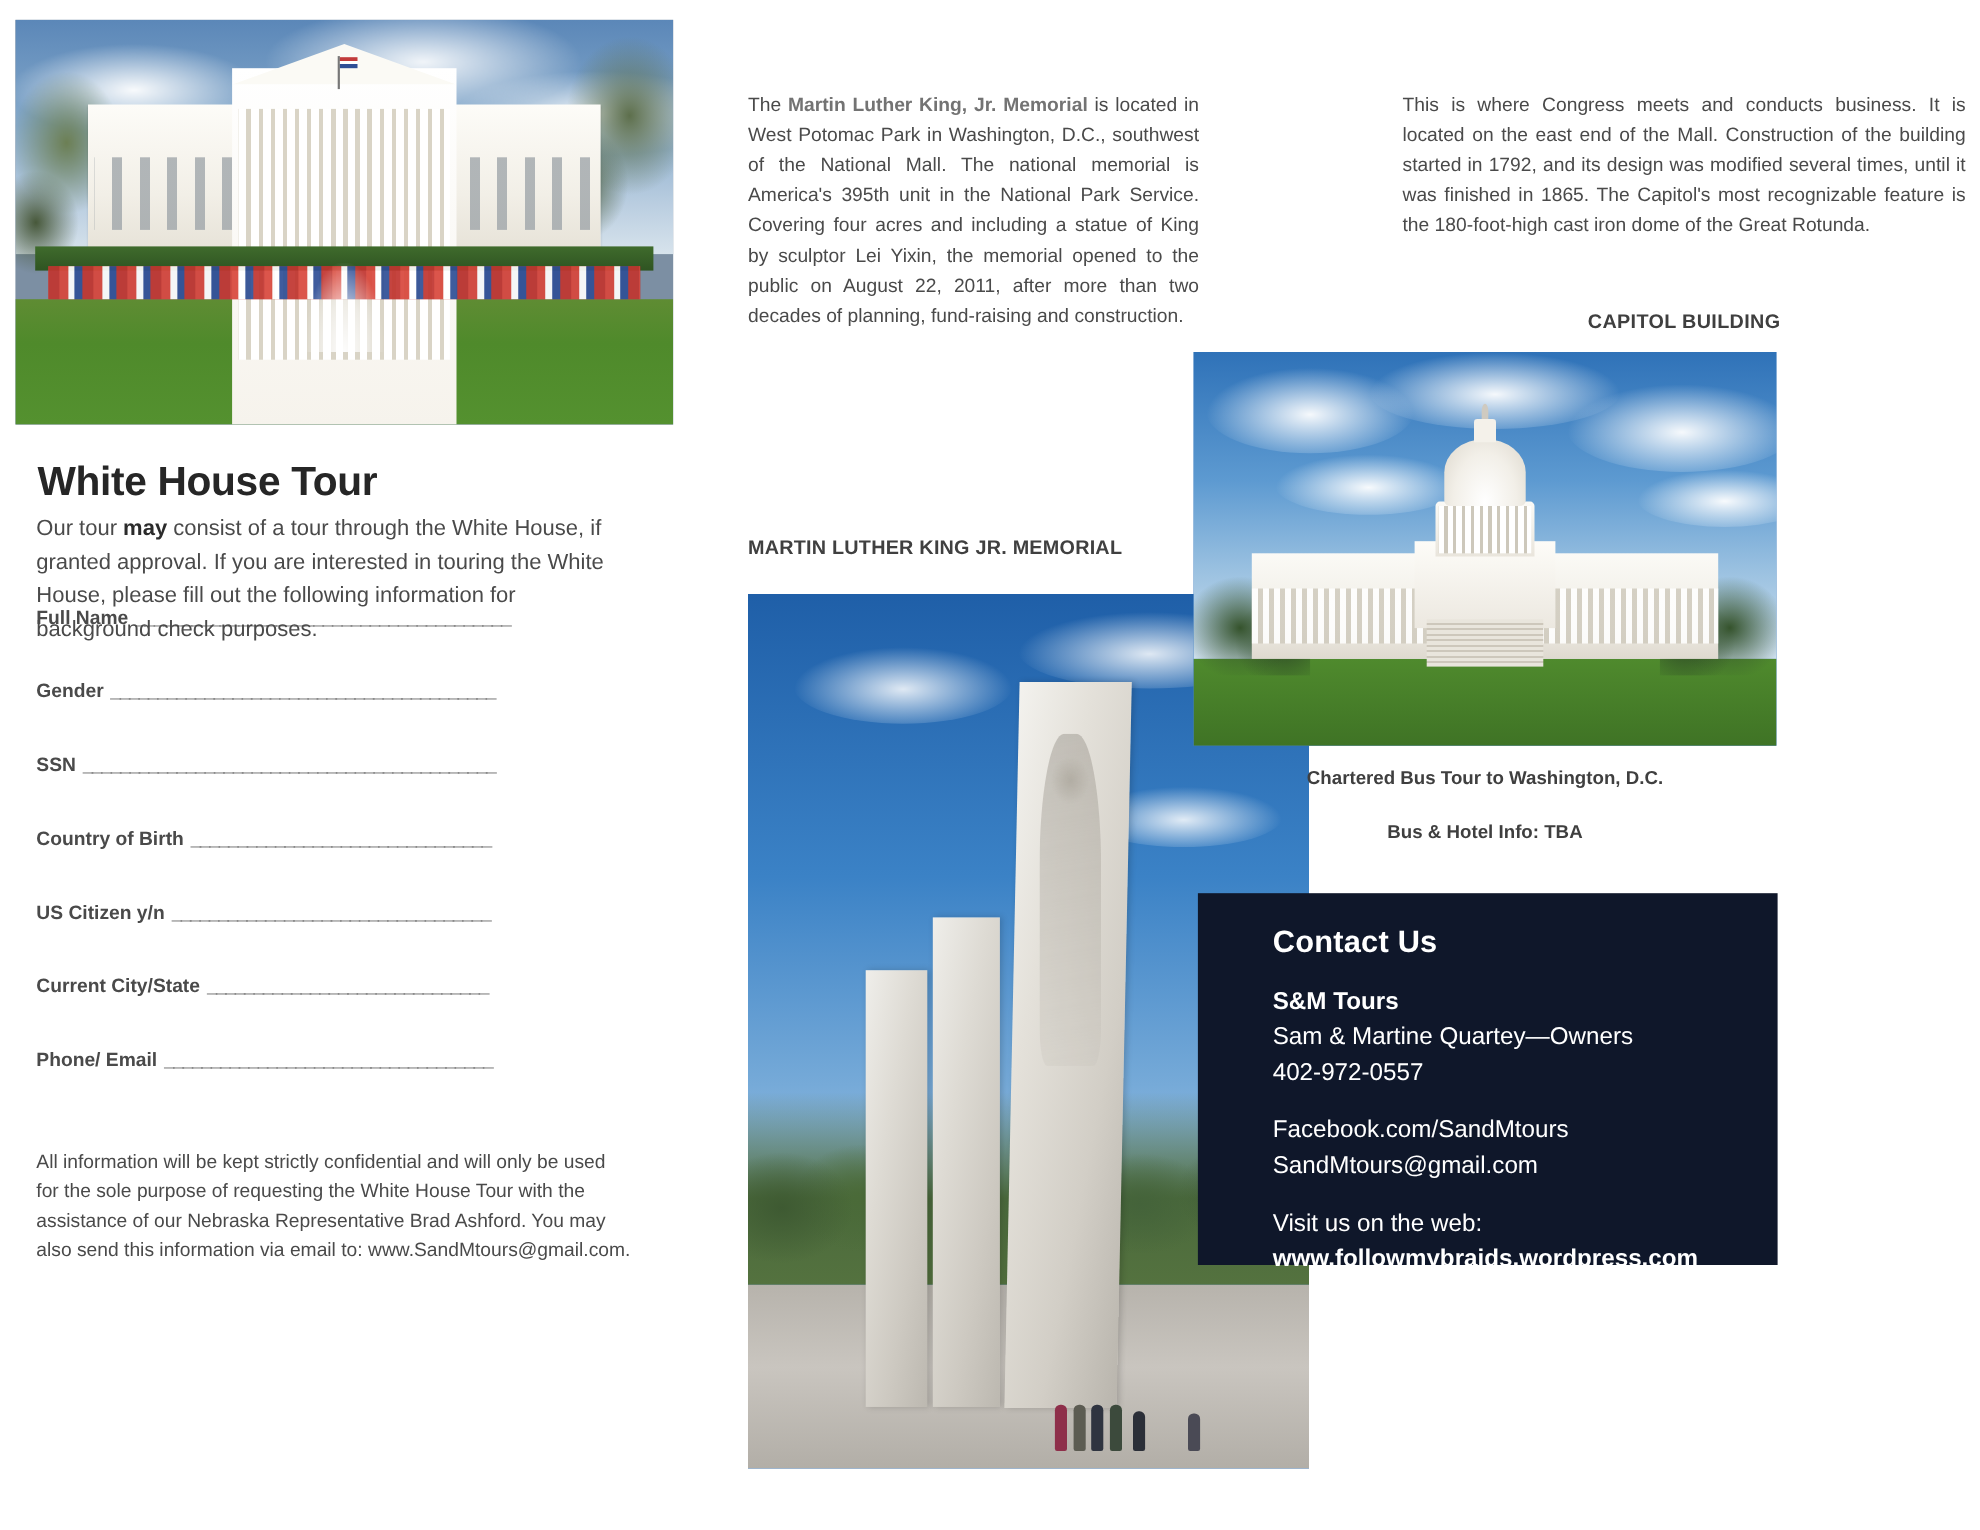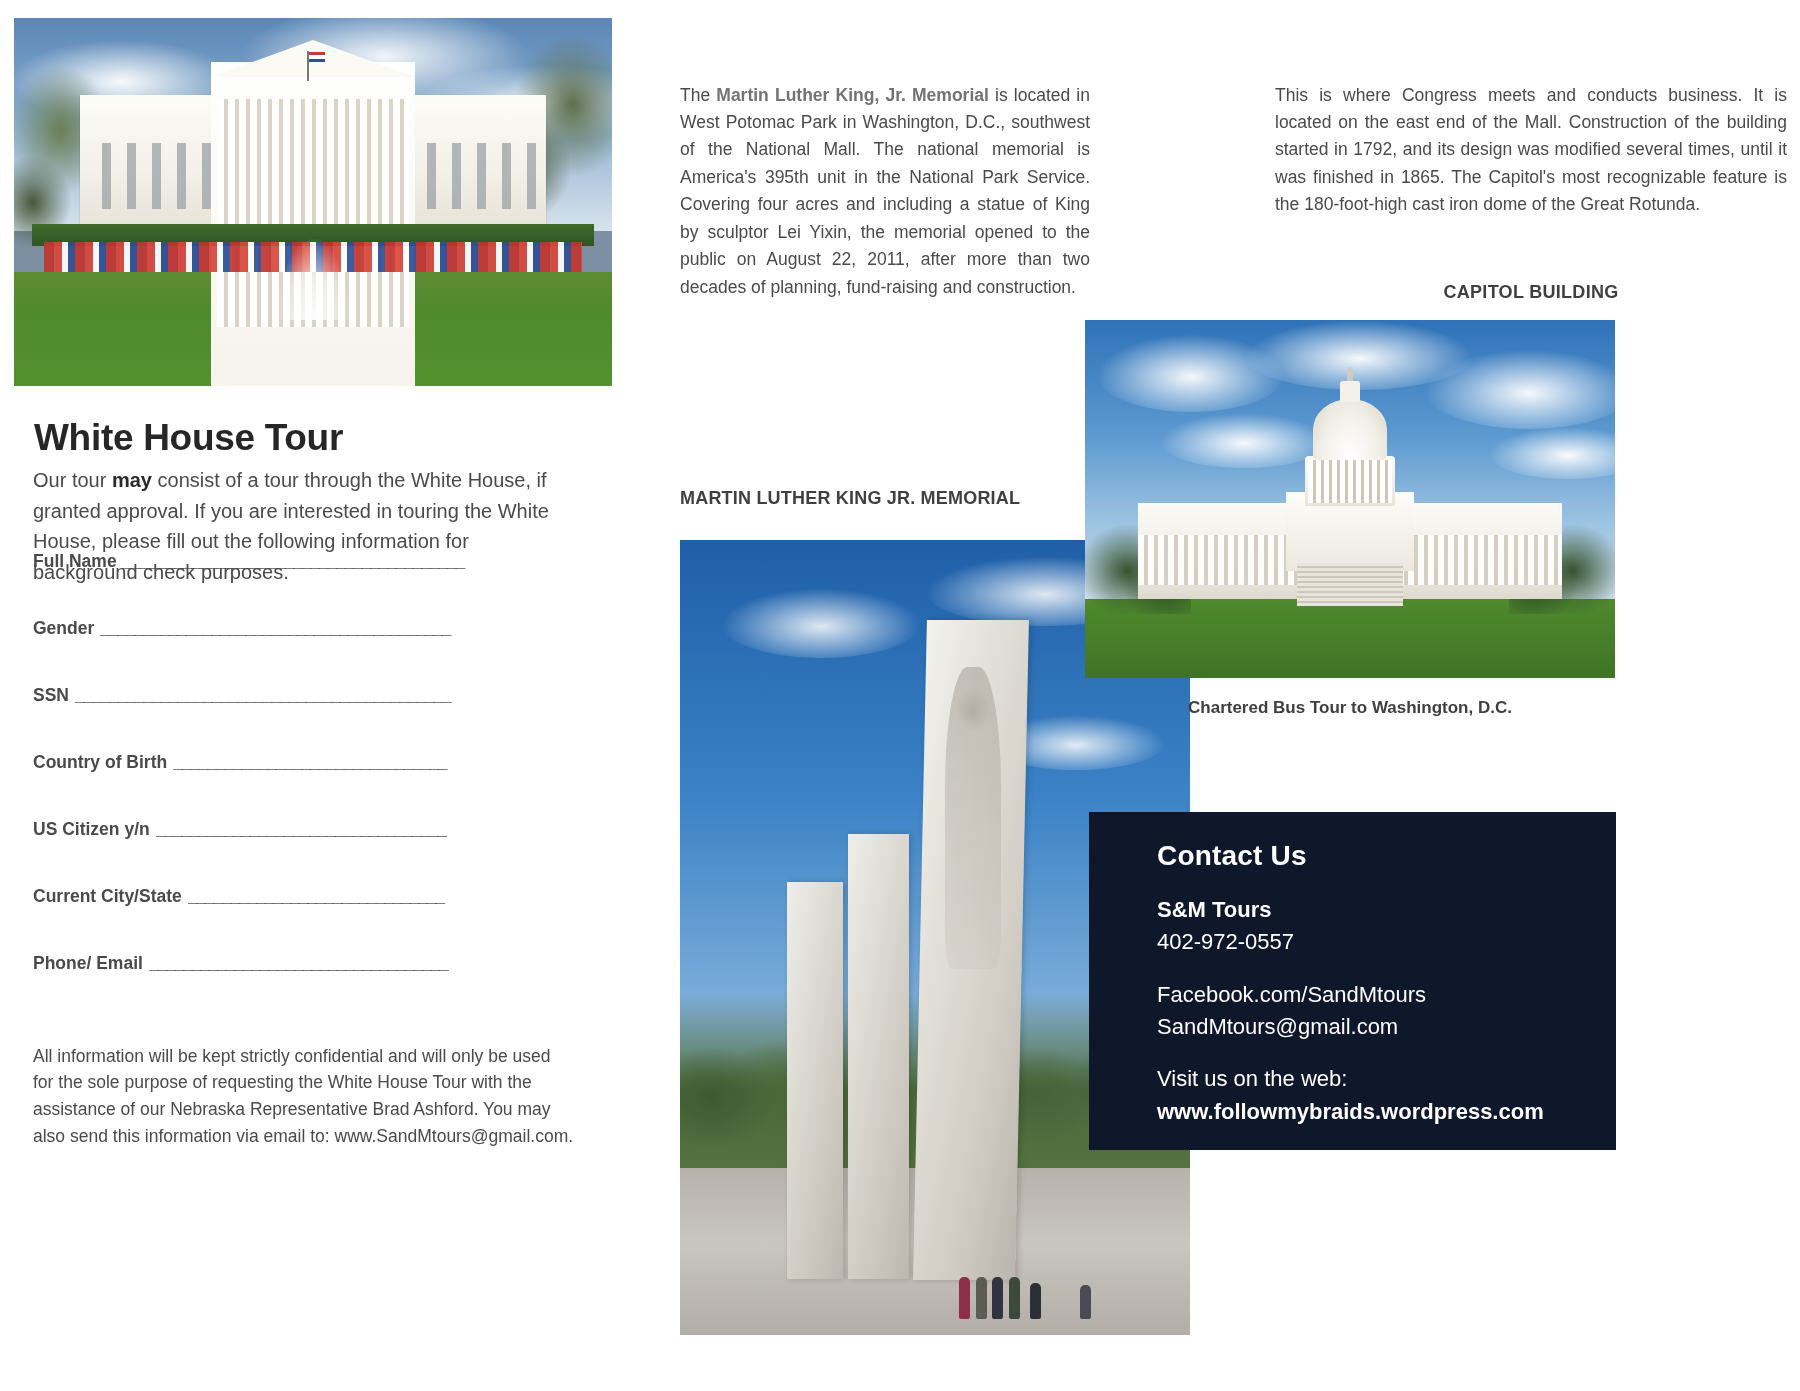--- a/index.html
+++ b/index.html
@@ -440,25 +440,27 @@
     <div class="cap-center"></div>
     <div class="cap-drum"></div>
     <div class="cap-drum-cols"></div>
     <div class="cap-dome"></div>
     <div class="cap-lantern"></div>
     <div class="cap-statue"></div>
     <div class="cap-steps"></div>
   </div>
 
   <div class="cap-cap1">Chartered Bus Tour to Washington, D.C.</div>
+  <div class="cap-cap2">Bus &amp; Hotel Info: TBA</div>
 
   <div class="contact">
     <div class="contact-title">Contact Us</div>
     <div class="contact-block">
       <div class="bold">S&amp;M Tours</div>
+      <div>Sam &amp; Martine Quartey—Owners</div>
       <div>402-972-0557</div>
       <div class="contact-gap"></div>
       <div>Facebook.com/SandMtours</div>
       <div>SandMtours@gmail.com</div>
       <div class="contact-gap"></div>
       <div>Visit us on the web:</div>
       <div class="contact-url">www.followmybraids.wordpress.com</div>
     </div>
   </div>
 

